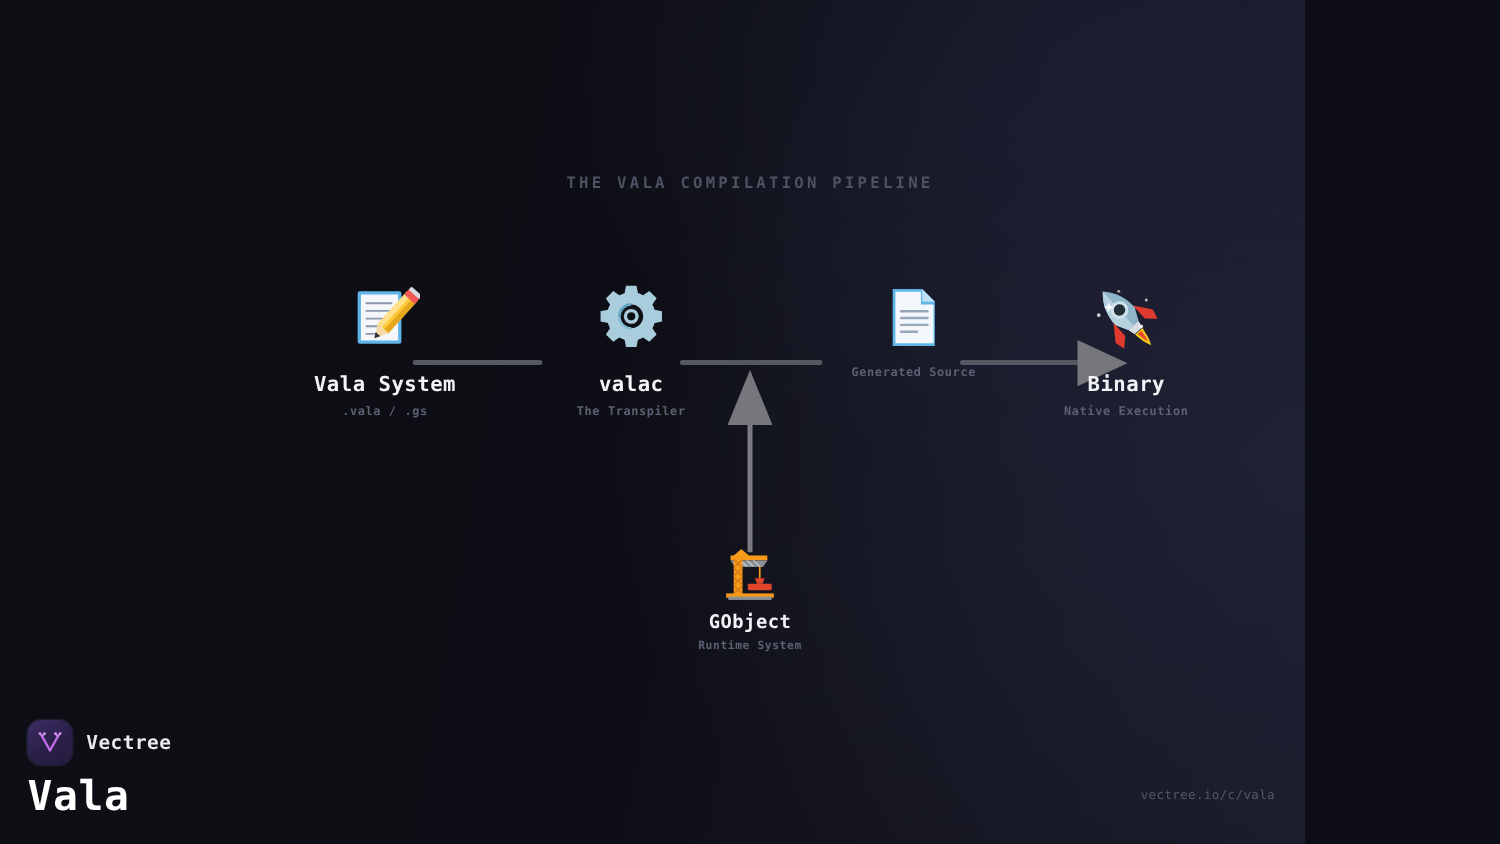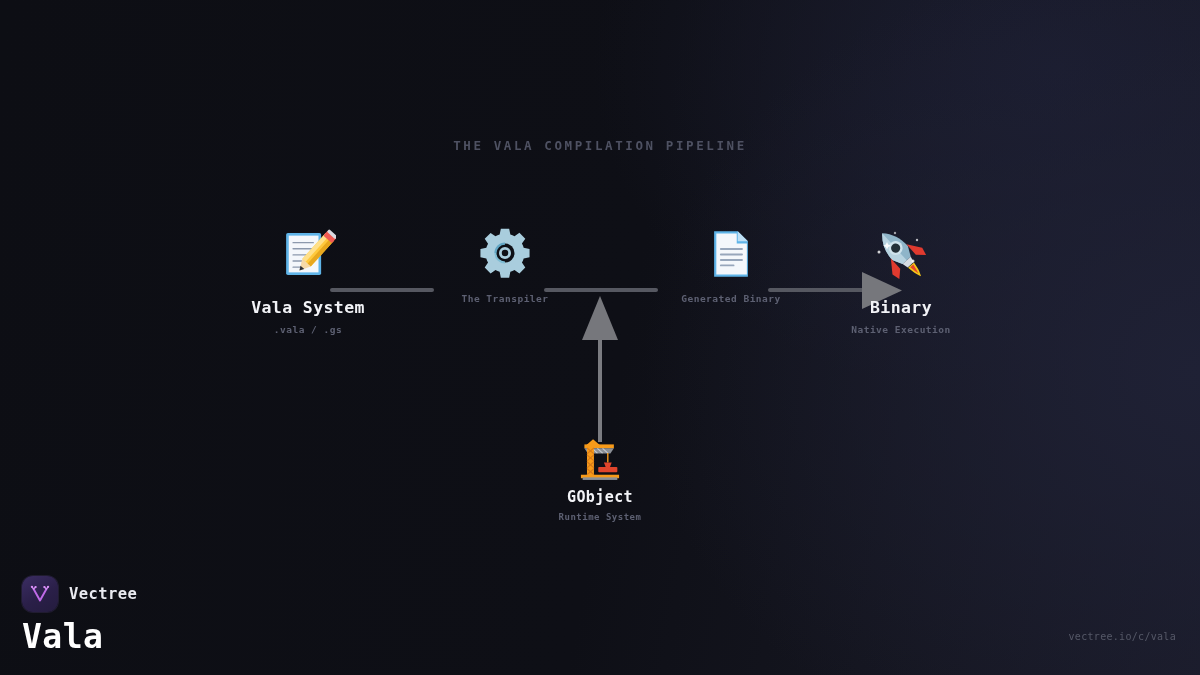--- a/index.html
+++ b/index.html
@@ -8,21 +8,21 @@
   }
   body {
     width: 1200px;
     height: 675px;
     overflow: hidden;
     font-family: "DejaVu Sans Mono", "Liberation Mono", monospace;
     background: #0e0f16;
   }
   #stage {
     position: relative;
-    width: 1200px;
+    width: 1044px;
     height: 675px;
     background:
       radial-gradient(ellipse 900px 700px at 100% 55%, #1f2135 0%, rgba(31,33,53,0) 62%),
       radial-gradient(ellipse 700px 520px at 88% 10%, #1b1d30 0%, rgba(27,29,48,0) 66%),
       linear-gradient(100deg, #0d0e14 0%, #0e0f16 52%, #14151f 74%, #1a1b29 100%);
     overflow: hidden;
   }
 
   
   #pipeline-title {
@@ -223,38 +223,39 @@
       <div class="node-icon">
         <svg width="58" height="58" viewBox="0 0 64 64" aria-hidden="true">
           <path fill="#a9cddd" d="M36.6 4h-9.2l-1.3 6.5a22 22 0 0 0-4.6 1.9l-5.4-3.7-6.5 6.5 3.7 5.4a22 22 0 0 0-1.9 4.6L4.9 26.4v9.2l6.5 1.3c.45 1.6 1.1 3.15 1.9 4.6l-3.7 5.4 6.5 6.5 5.4-3.7c1.45.8 3 1.45 4.6 1.9l1.3 6.5h9.2l1.3-6.5c1.6-.45 3.15-1.1 4.6-1.9l5.4 3.7 6.5-6.5-3.7-5.4c.8-1.45 1.45-3 1.9-4.6l6.5-1.3v-9.2l-6.5-1.3a22 22 0 0 0-1.9-4.6l3.7-5.4-6.5-6.5-5.4 3.7a22 22 0 0 0-4.6-1.9z"></path>
           <circle cx="32" cy="31" r="10.5" fill="#0f1016"></circle>
           <circle cx="32" cy="31" r="6.6" fill="#a9cddd"></circle>
           <circle cx="32" cy="31" r="3.6" fill="#0f1016"></circle>
           <path d="M21.5 31a10.5 10.5 0 0 1 10.5-10.5" fill="none" stroke="#62a6c4" stroke-width="2.4"></path>
           <path d="M32 41.5A10.5 10.5 0 0 1 21.5 31" fill="none" stroke="#7fbdd4" stroke-width="2.2"></path>
         </svg>
       </div>
+      <div class="node-label">valac</div>
       <div class="node-sub">The Transpiler</div>
     </div>
 
     <div class="node" style="left:425px;">
       <div class="node-icon">
         <svg width="54" height="54" viewBox="0 0 64 64" aria-hidden="true">
           <path d="M12 5h28l12 12v42H12z" fill="#5fb4e8"></path>
           <path d="M14.6 7.6h24.2v12h12v36.8H14.6z" fill="#f4f7fb"></path>
           <path d="M40 5l12 12H40z" fill="#bfe0f5"></path>
           <g stroke="#97a6bb" stroke-width="2.3" stroke-linecap="round">
             <line x1="20" y1="26" x2="45" y2="26"></line>
             <line x1="20" y1="32.5" x2="45" y2="32.5"></line>
             <line x1="20" y1="39" x2="45" y2="39"></line>
             <line x1="20" y1="45.5" x2="35" y2="45.5"></line>
           </g>
         </svg>
       </div>
-      <div class="node-sub">Generated Binary</div>
+      <div class="node-sub">Generated Source</div>
     </div>
 
     <div class="node" style="left:595px;">
       <div class="node-icon">
         <svg width="64" height="64" viewBox="0 0 64 64" aria-hidden="true">
           <g transform="rotate(-42 32 32)">
             <path d="M32 4c7 7 10.5 16 10.5 26.5l-5 10h-11l-5-10C21.5 20 25 11 32 4z" fill="#8fb5c9"></path>
             <path d="M32 4c-7 7-10.5 16-10.5 26.5l5 10H32z" fill="#b7d3e0"></path>
             <path d="M21.5 28.5L12 41.5l2 8 7.5-7z" fill="#e03a2f"></path>
             <path d="M42.5 28.5L52 41.5l-2 8-7.5-7z" fill="#e03a2f"></path>

